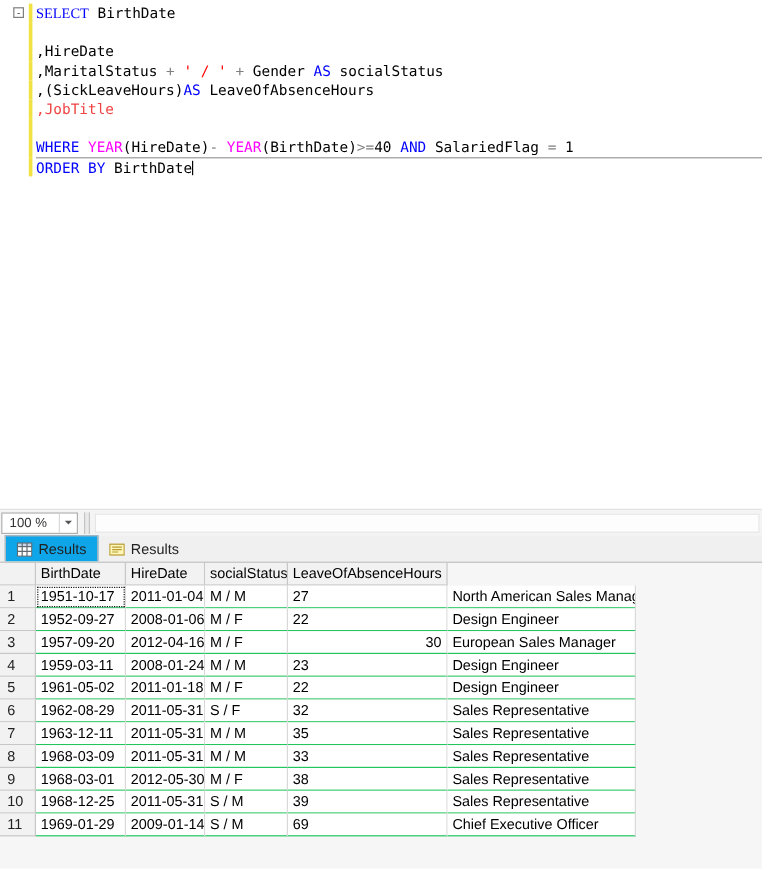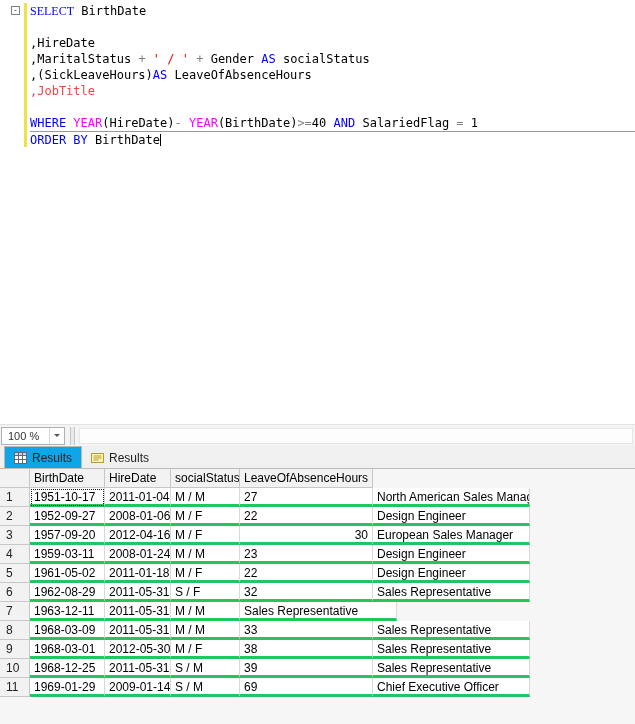--- a/index.html
+++ b/index.html
@@ -31,21 +31,21 @@
   
   #tabs { position:absolute; top:446px; left:0; width:635px; height:22px; background:#f0f0f0; display:flex; align-items:flex-end; padding-left:4px; }
   .tab { display:flex; align-items:center; gap:5px; height:20px; padding:0 9px; font-size:12px; color:#222; cursor:default; }
   .tab.active { background:#0ea5e9; border:1px solid #b9b9b9; border-bottom:none; height:22px; }
 
   
   #grid { position:absolute; top:468px; left:0; width:635px; height:256px; background:#f6f6f6; border-top:1px solid #bcbcbc; font-size:12px; overflow:hidden; }
   .g-row { display:flex; height:19px; }
   .g-hcell { flex:none; background:#f2f2f2; border-right:1px solid #c7c7c7; border-bottom:1px solid #c7c7c7; padding:0 4px; line-height:18px; white-space:nowrap; overflow:hidden; color:#000; }
   .g-rownum { flex:none; width:30px; background:#f2f2f2; border-right:1px solid #c7c7c7; border-bottom:1px solid #c7c7c7; padding-left:6px; line-height:18px; color:#222; }
-  .g-cell { flex:none; background:#fff; border-right:1px solid #d9d9d9; border-bottom:3px solid #22c55e; padding:0 4px; line-height:18px; white-space:nowrap; overflow:hidden; color:#000; }
+  .g-cell { flex:none; background:#fff; border-right:1px solid #d9d9d9; border-bottom:1px solid #22c55e; padding:0 4px; line-height:18px; white-space:nowrap; overflow:hidden; color:#000; }
   .sel { outline:1px dotted #1a1a1a; outline-offset:-2px; }
 </style>
 </head>
 <body>
 
 <div id="app">
 
   <div id="editor">
     <div class="ed-lines">
         <div class="ed-line">
@@ -193,20 +193,21 @@
         <div class="g-cell" style="width: 66px;">2011-05-31</div>
         <div class="g-cell" style="width: 69px;">S / F</div>
         <div class="g-cell" style="width: 133px;">32</div>
         <div class="g-cell" style="width: 157px;">Sales Representative</div>
       </div>
       <div class="g-row">
         <div class="g-rownum">7</div>
         <div class="g-cell" style="width: 75px;">1963-12-11</div>
         <div class="g-cell" style="width: 66px;">2011-05-31</div>
         <div class="g-cell" style="width: 69px;">M / M</div>
+        <div class="g-cell" style="width: 133px;">35</div>
         <div class="g-cell" style="width: 157px;">Sales Representative</div>
       </div>
       <div class="g-row">
         <div class="g-rownum">8</div>
         <div class="g-cell" style="width: 75px;">1968-03-09</div>
         <div class="g-cell" style="width: 66px;">2011-05-31</div>
         <div class="g-cell" style="width: 69px;">M / M</div>
         <div class="g-cell" style="width: 133px;">33</div>
         <div class="g-cell" style="width: 157px;">Sales Representative</div>
       </div>

